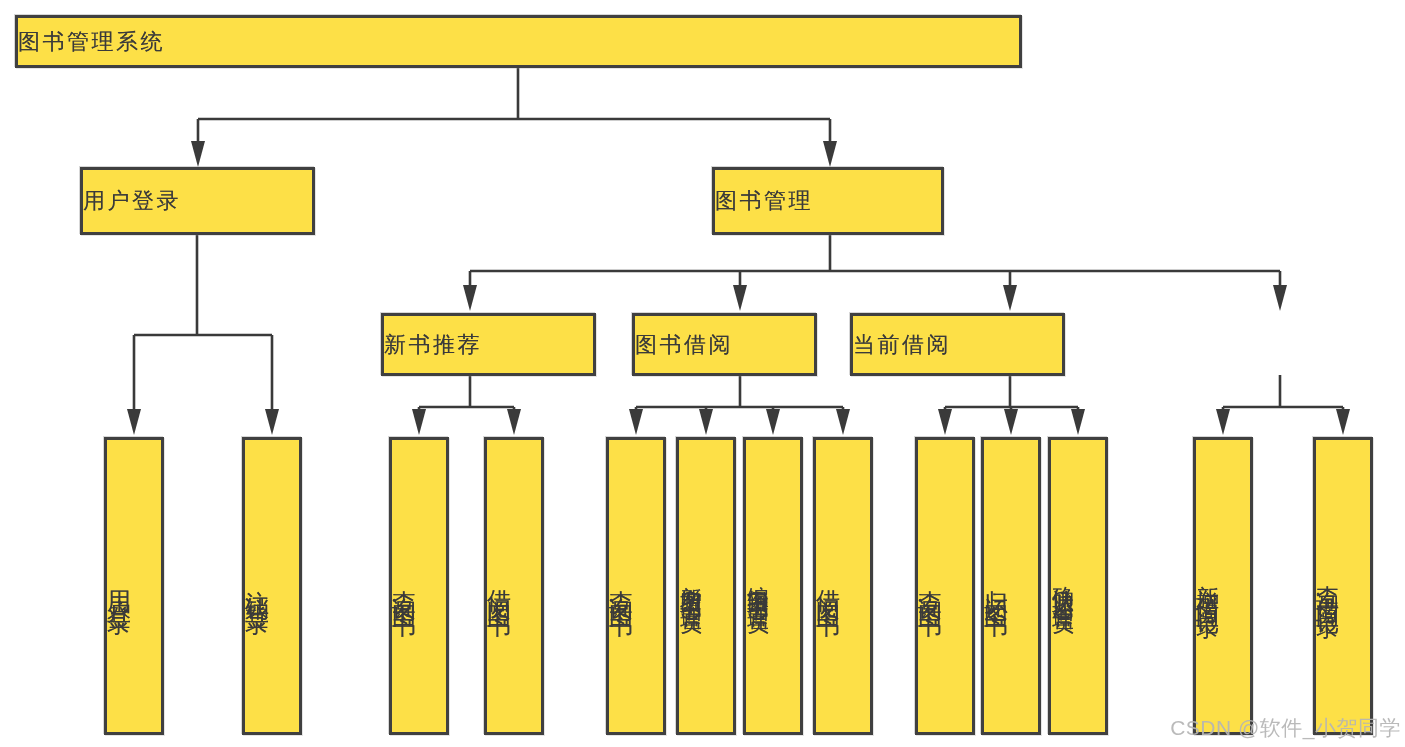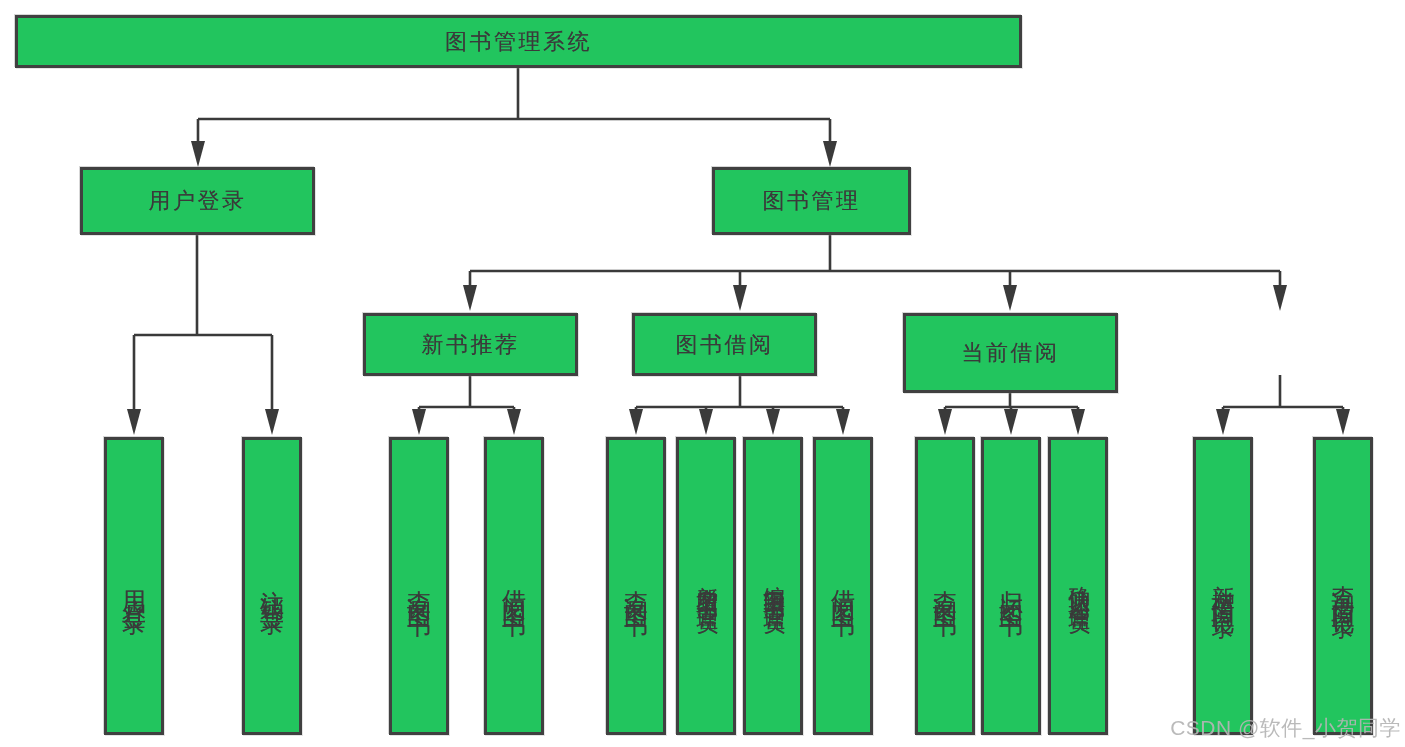--- a/index.html
+++ b/index.html
@@ -8,24 +8,24 @@
     width:1405px;height:747px;
     background:var(--background,#ffffff);
     font-family:"Liberation Sans","DejaVu Sans",sans-serif;
     overflow:hidden;
   }
   svg.wires{position:absolute;left:0;top:0;z-index:1;}
   svg.wires path{stroke:var(--line,#3a3a3a);stroke-width:2.6;fill:none;}
   svg.wires polygon{fill:var(--line,#3a3a3a);stroke:none;}
   .box{
     position:absolute;
-    background:#22c55e;
+    background:#fde047;
     border:3px solid var(--box-border,#404040);
     box-sizing:border-box;
-    display:flex;align-items:center;justify-content:center;
+    display:flex;align-items:center;
     z-index:2;
     box-shadow:-1px -1px 0 rgba(150,150,150,.38),1px 1px 0 rgba(150,150,150,.25);
   }
   .hlbl{
     color:var(--text,#3a3a3a);
     font-size:22px;letter-spacing:2.5px;
     white-space:nowrap;line-height:1;
     text-shadow:0 0 .4px rgba(60,60,60,.6);
   }
   .vl{
@@ -85,31 +85,31 @@
     <polygon points="1336,409 1350,409 1343,435"></polygon>
   </svg>
 
   <div class="box" style="left:15px;top:15px;width:1007px;height:53px">
     <span class="hlbl">图书管理系统</span>
   </div>
 
   <div class="box" style="left:80px;top:167px;width:235px;height:68px">
     <span class="hlbl">用户登录</span>
   </div>
-  <div class="box" style="left:712px;top:167px;width:199px;height:68px">
+  <div class="box" style="left:712px;top:167px;width:232px;height:68px">
     <span class="hlbl">图书管理</span>
   </div>
 
-  <div class="box" style="left:363px;top:313px;width:215px;height:63px">
+  <div class="box" style="left:381px;top:313px;width:215px;height:63px">
     <span class="hlbl">新书推荐</span>
   </div>
   <div class="box" style="left:632px;top:313px;width:185px;height:63px">
     <span class="hlbl">图书借阅</span>
   </div>
-  <div class="box" style="left:903px;top:313px;width:215px;height:80px">
+  <div class="box" style="left:850px;top:313px;width:215px;height:63px">
     <span class="hlbl">当前借阅</span>
   </div>
 
   <div class="box" style="left:104px;top:437px;width:60px;height:298px">
     <span class="vl">用户登录</span>
   </div>
   <div class="box" style="left:242px;top:437px;width:60px;height:298px">
     <span class="vl">注销登录</span>
   </div>
 

